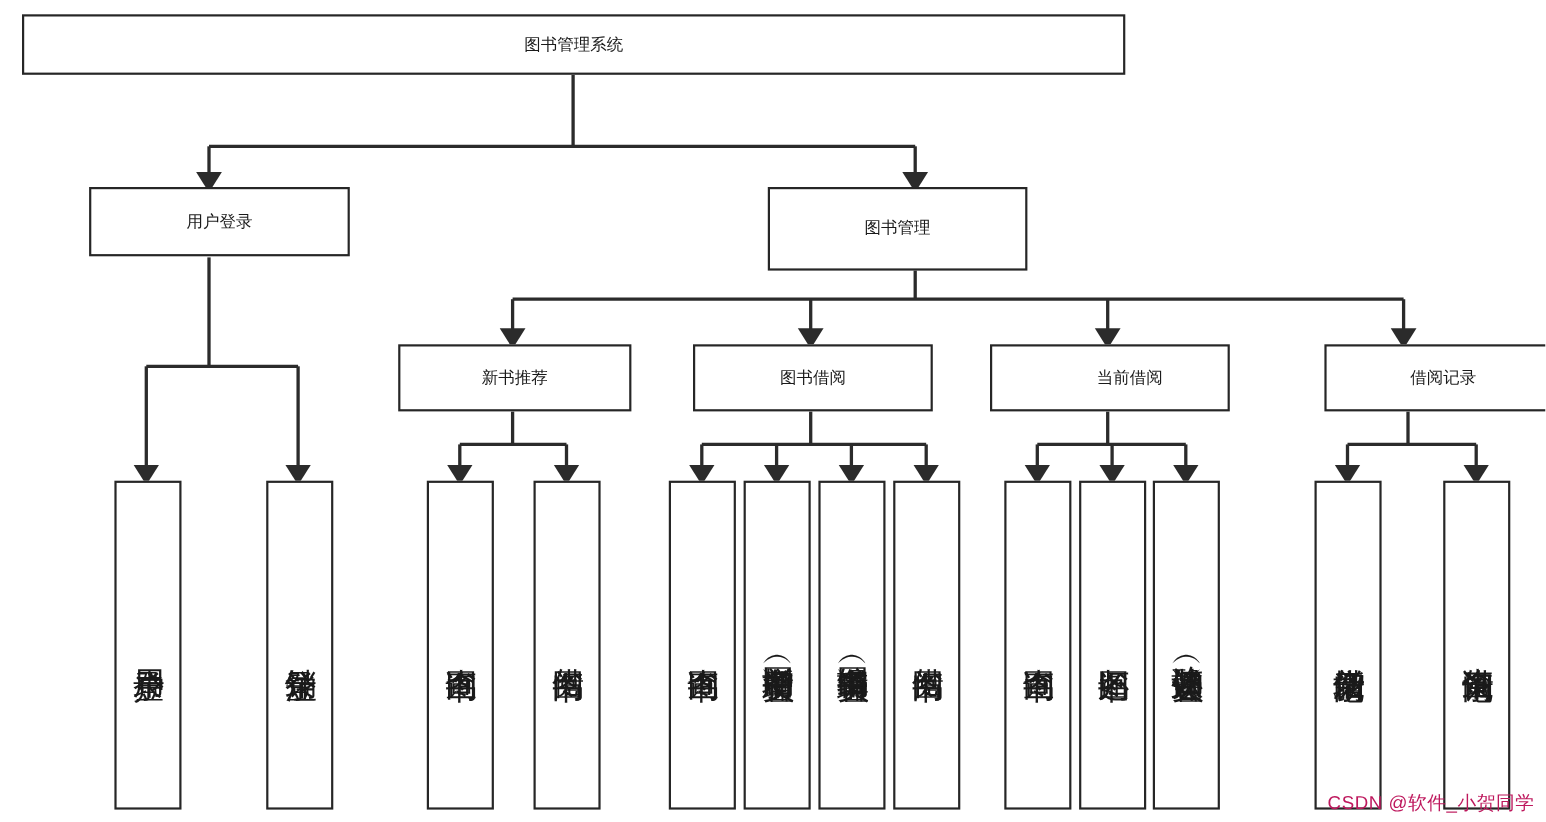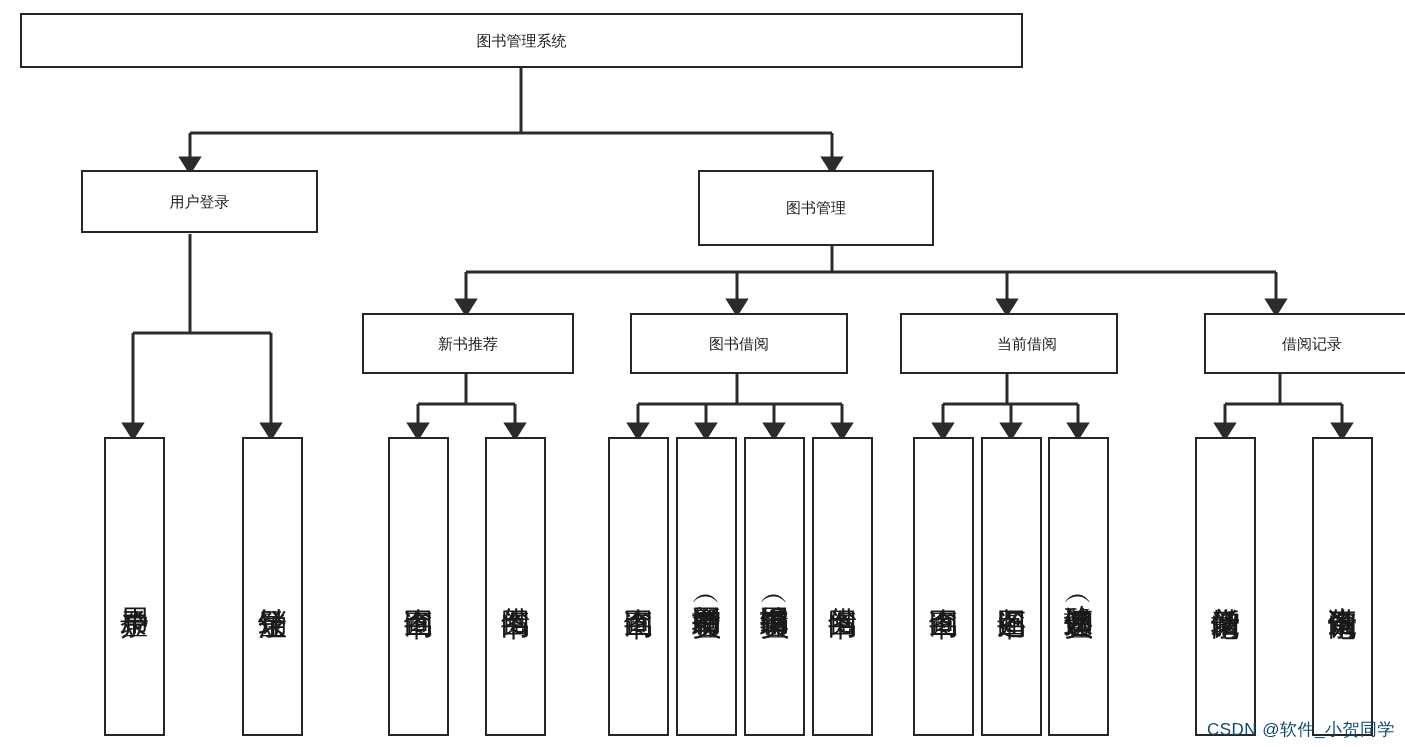--- a/index.html
+++ b/index.html
@@ -58,21 +58,21 @@
     max-height: 280px;
   }
   .node.vert.tall .label {
     max-height: 290px;
   }
   #watermark {
     position: absolute;
     right: 10px;
     bottom: 6px;
     font-size: 17px;
-    color: #0c4a6e;
+    color: #be185d;
     letter-spacing: 0.5px;
     white-space: nowrap;
     user-select: none;
   }
 </style>
 </head>
 <body>
 
 <div id="canvas">
 

